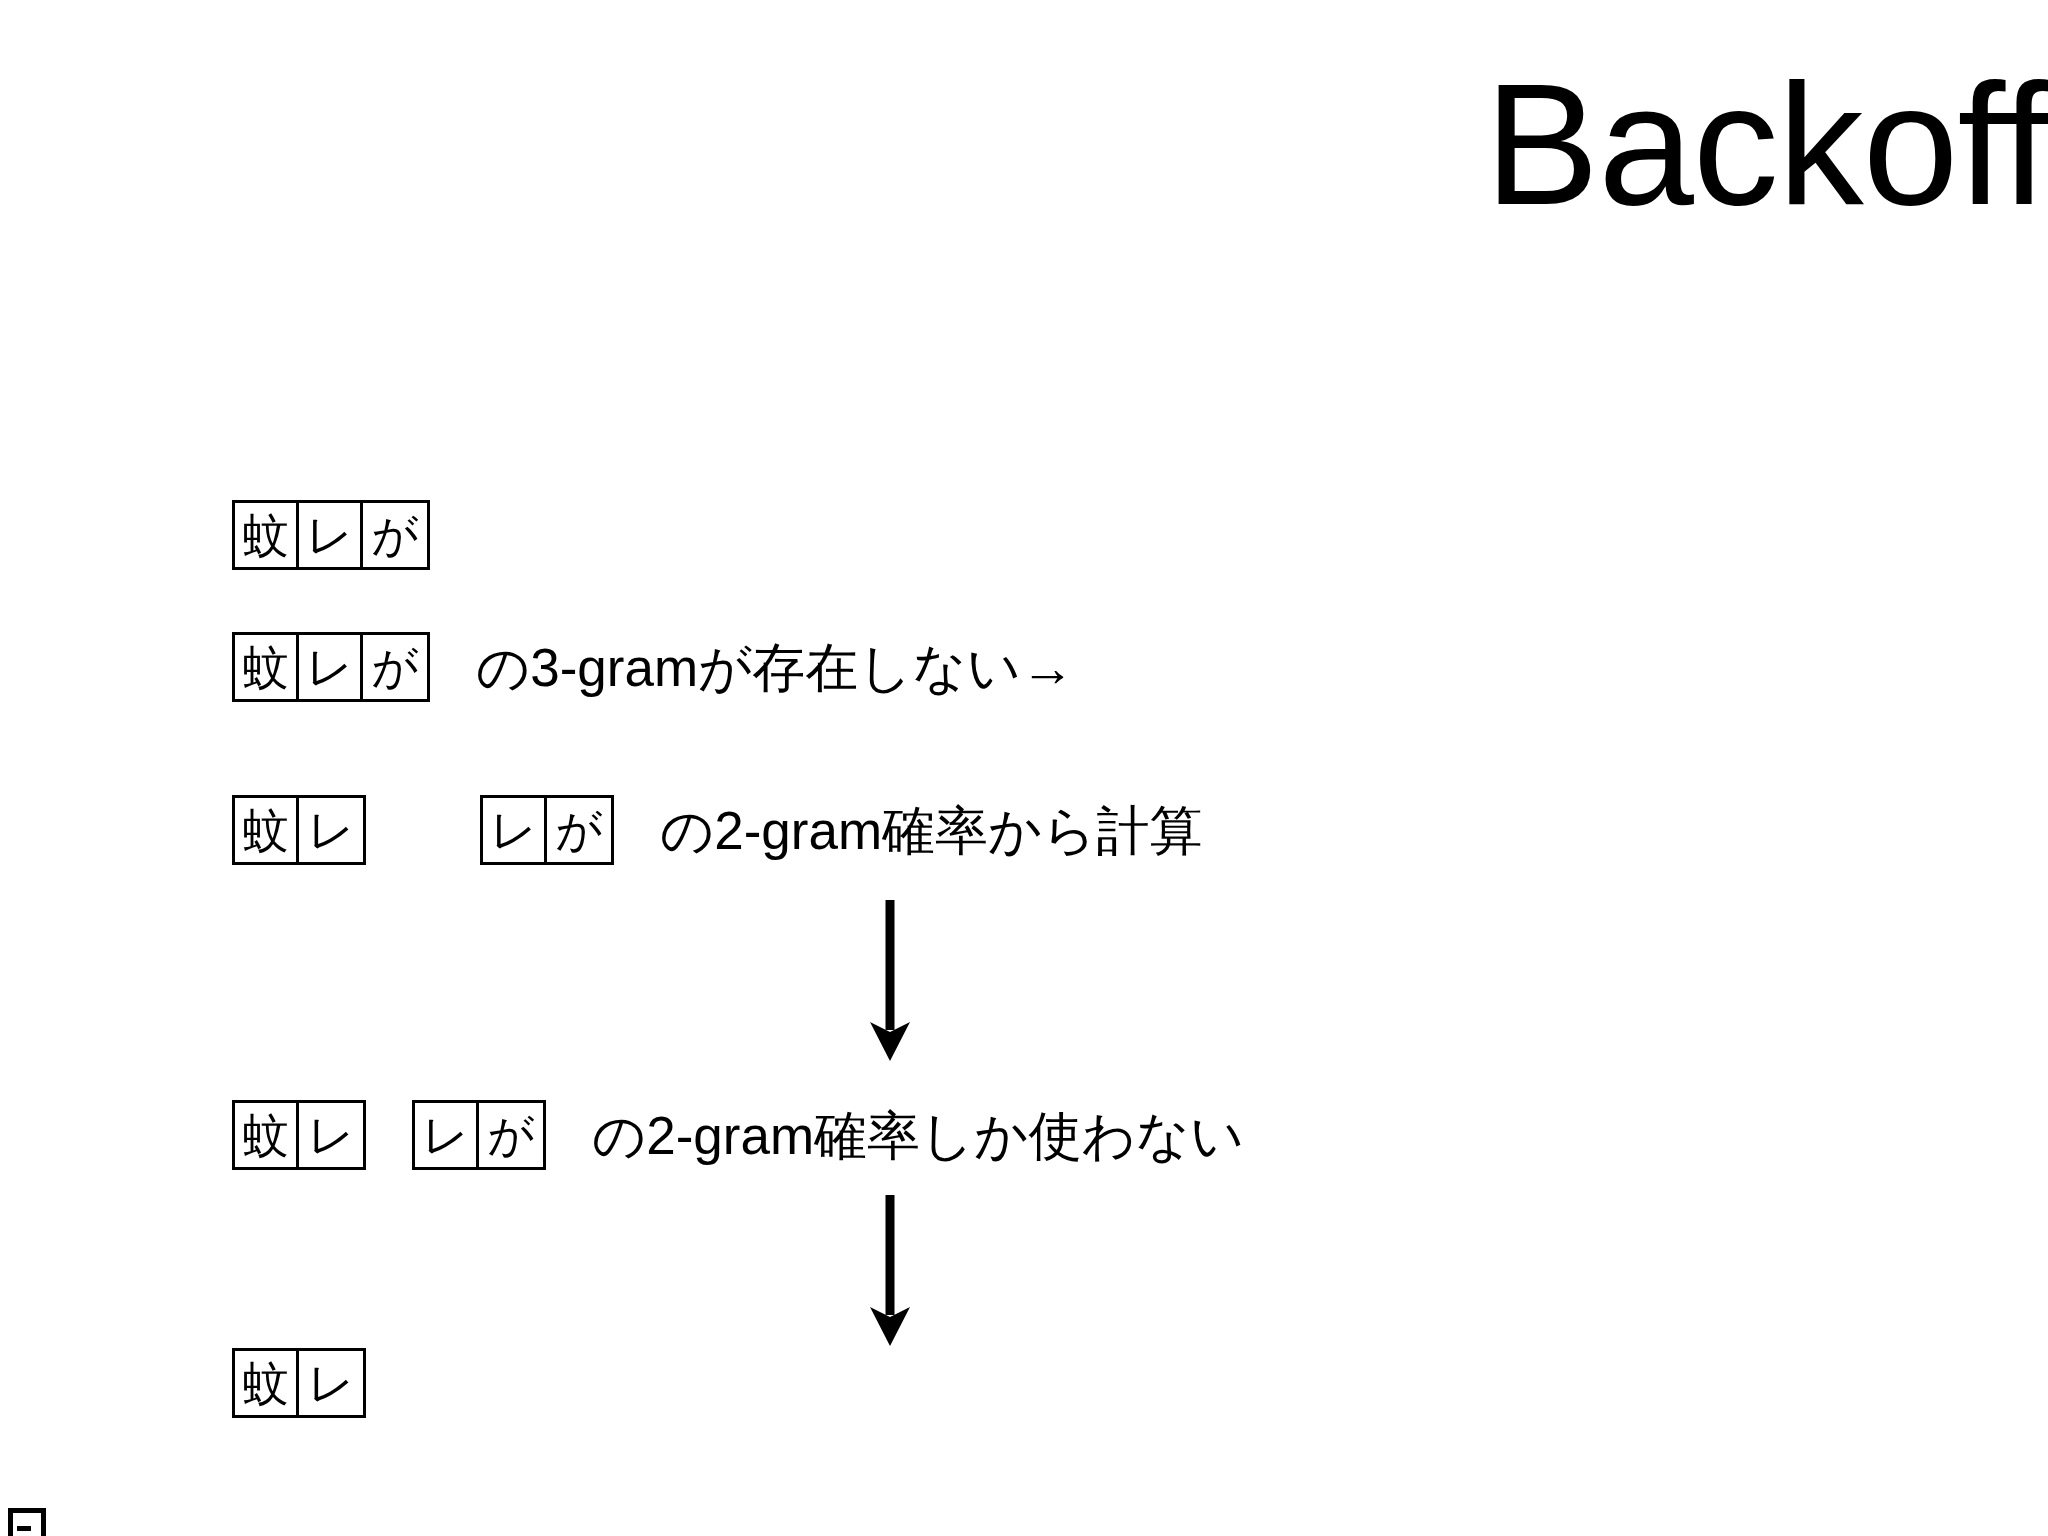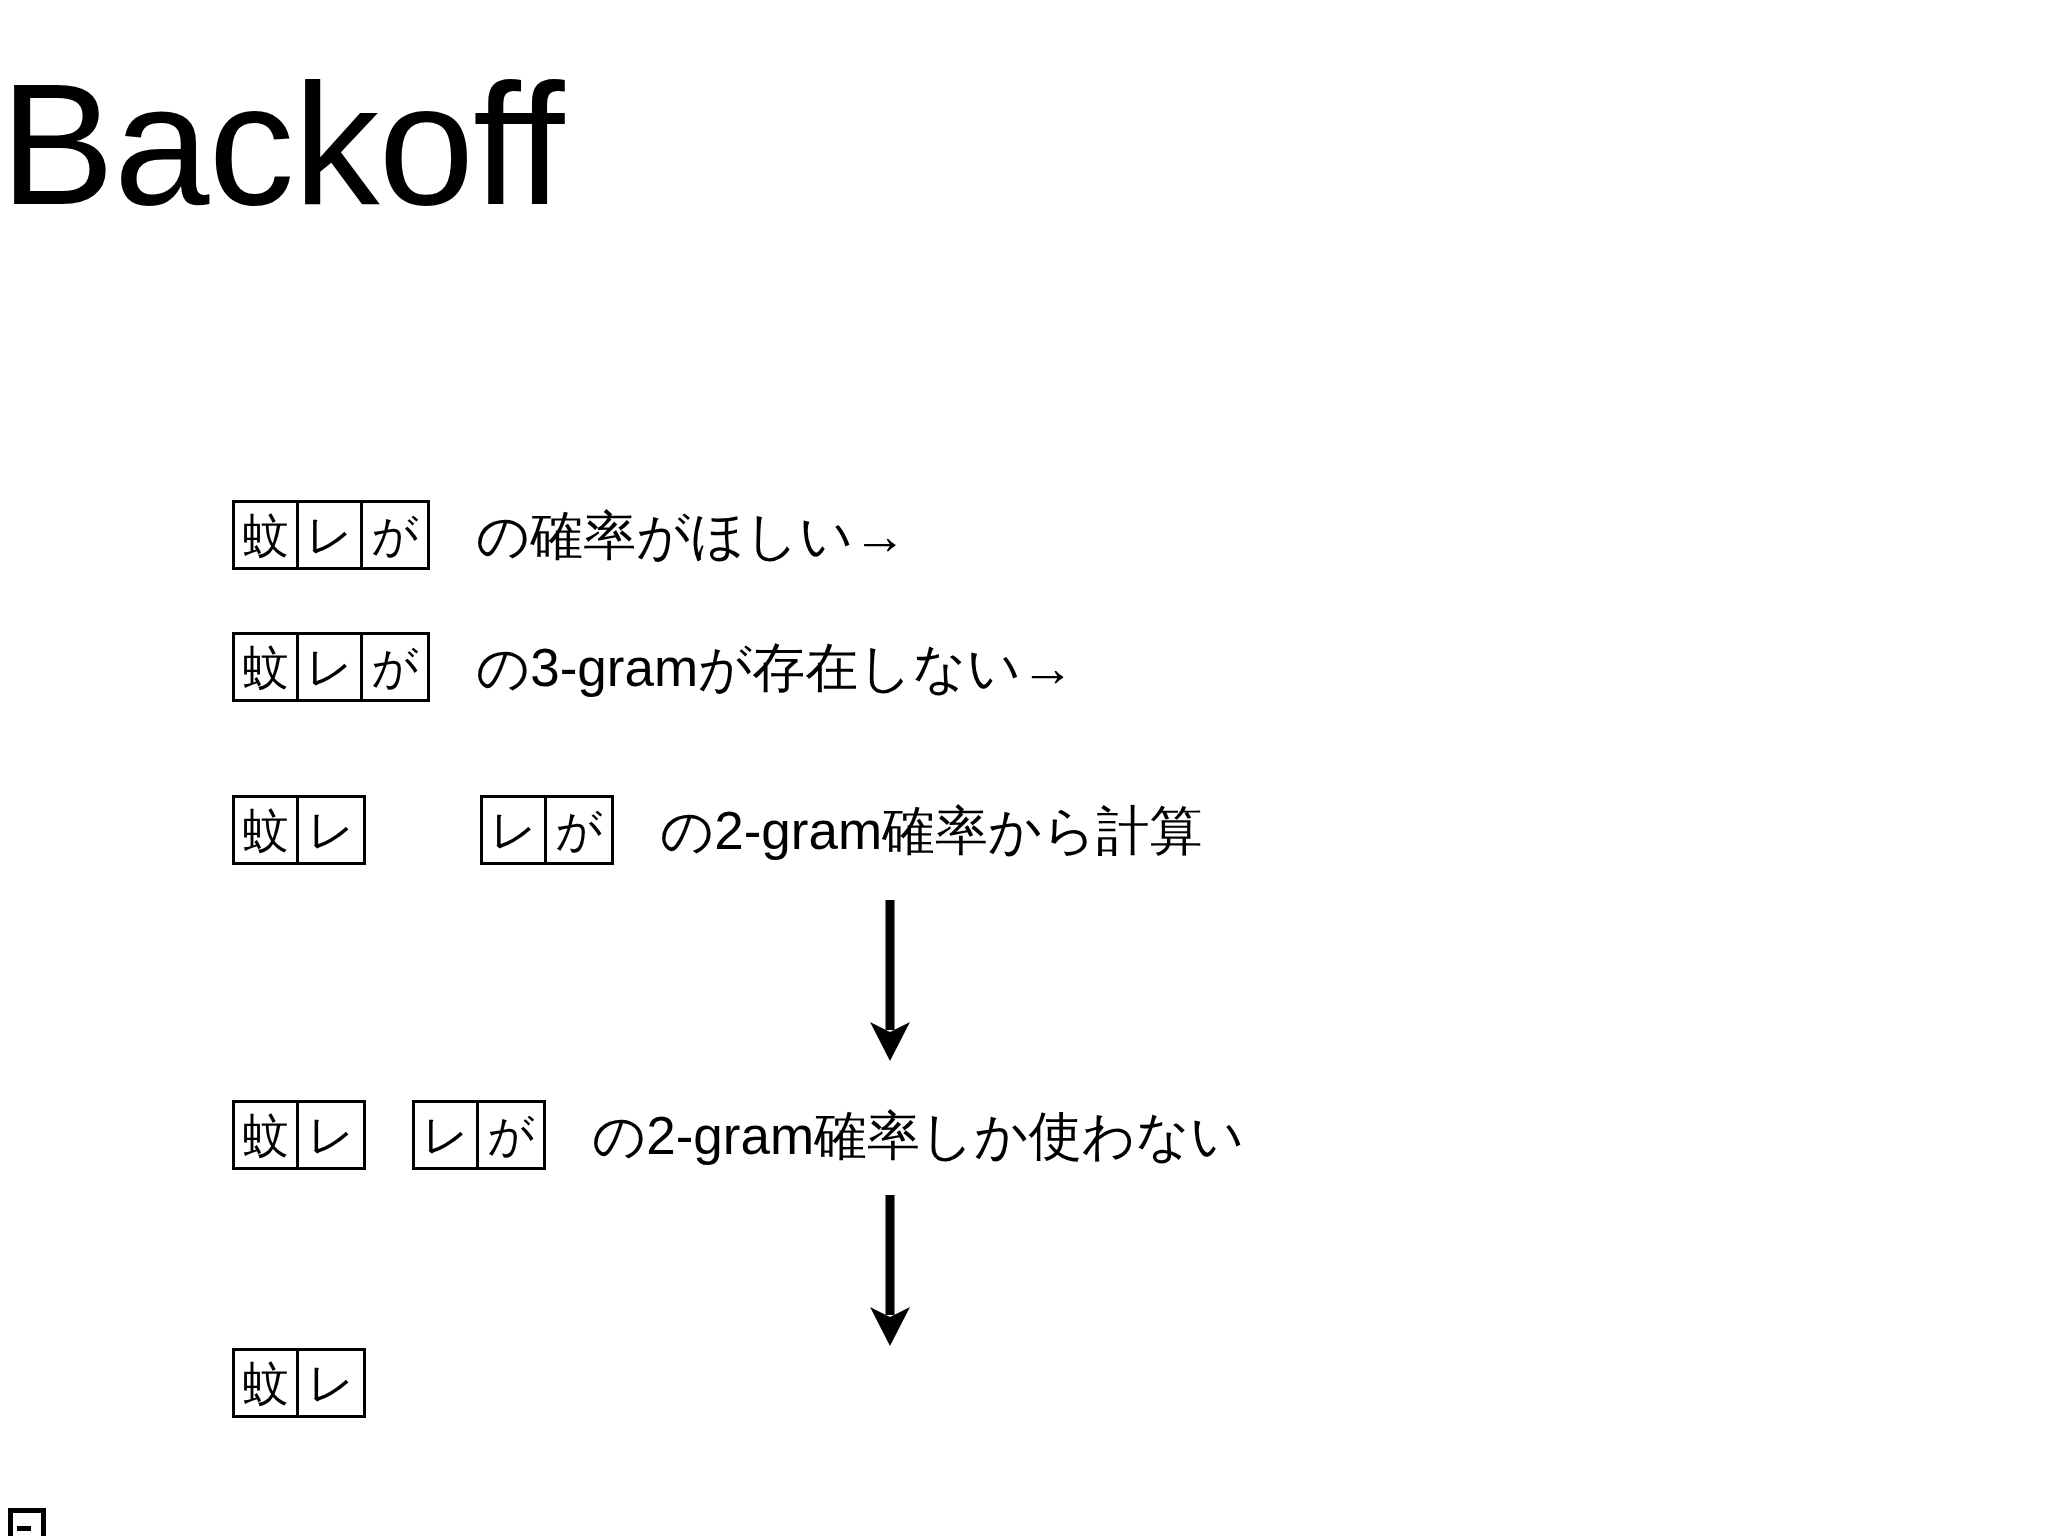--- a/index.html
+++ b/index.html
@@ -18,21 +18,21 @@
     background: #ffffff;
     overflow: hidden;
   }
 
   
   #slide-title {
     position: absolute;
     left: 0;
     top: 58px;
     width: 2048px;
-    text-align: left;
+    text-align: right;
     font-size: 172px;
     line-height: 1.0;
     font-weight: 400;
     letter-spacing: -1px;
     white-space: nowrap;
   }
 
   
   .row {
     position: absolute;
@@ -108,21 +108,20 @@
 
   <div id="slide-title">Backoff</div>
 
   <div class="row" style="left:232px; top:500px;">
     <span class="ngram">
       <span class="cell">蚊</span>
       <span class="cell">レ</span>
       <span class="cell">が</span>
     </span>
     <span class="gap-md"></span>
-    <span class="row-text">の確率がほしい→</span>
   </div>
 
   <div class="row" style="left:232px; top:632px;">
     <span class="ngram">
       <span class="cell">蚊</span>
       <span class="cell">レ</span>
       <span class="cell">が</span>
     </span>
     <span class="gap-md"></span>
     <span class="row-text">の3-gramが存在しない→</span>

